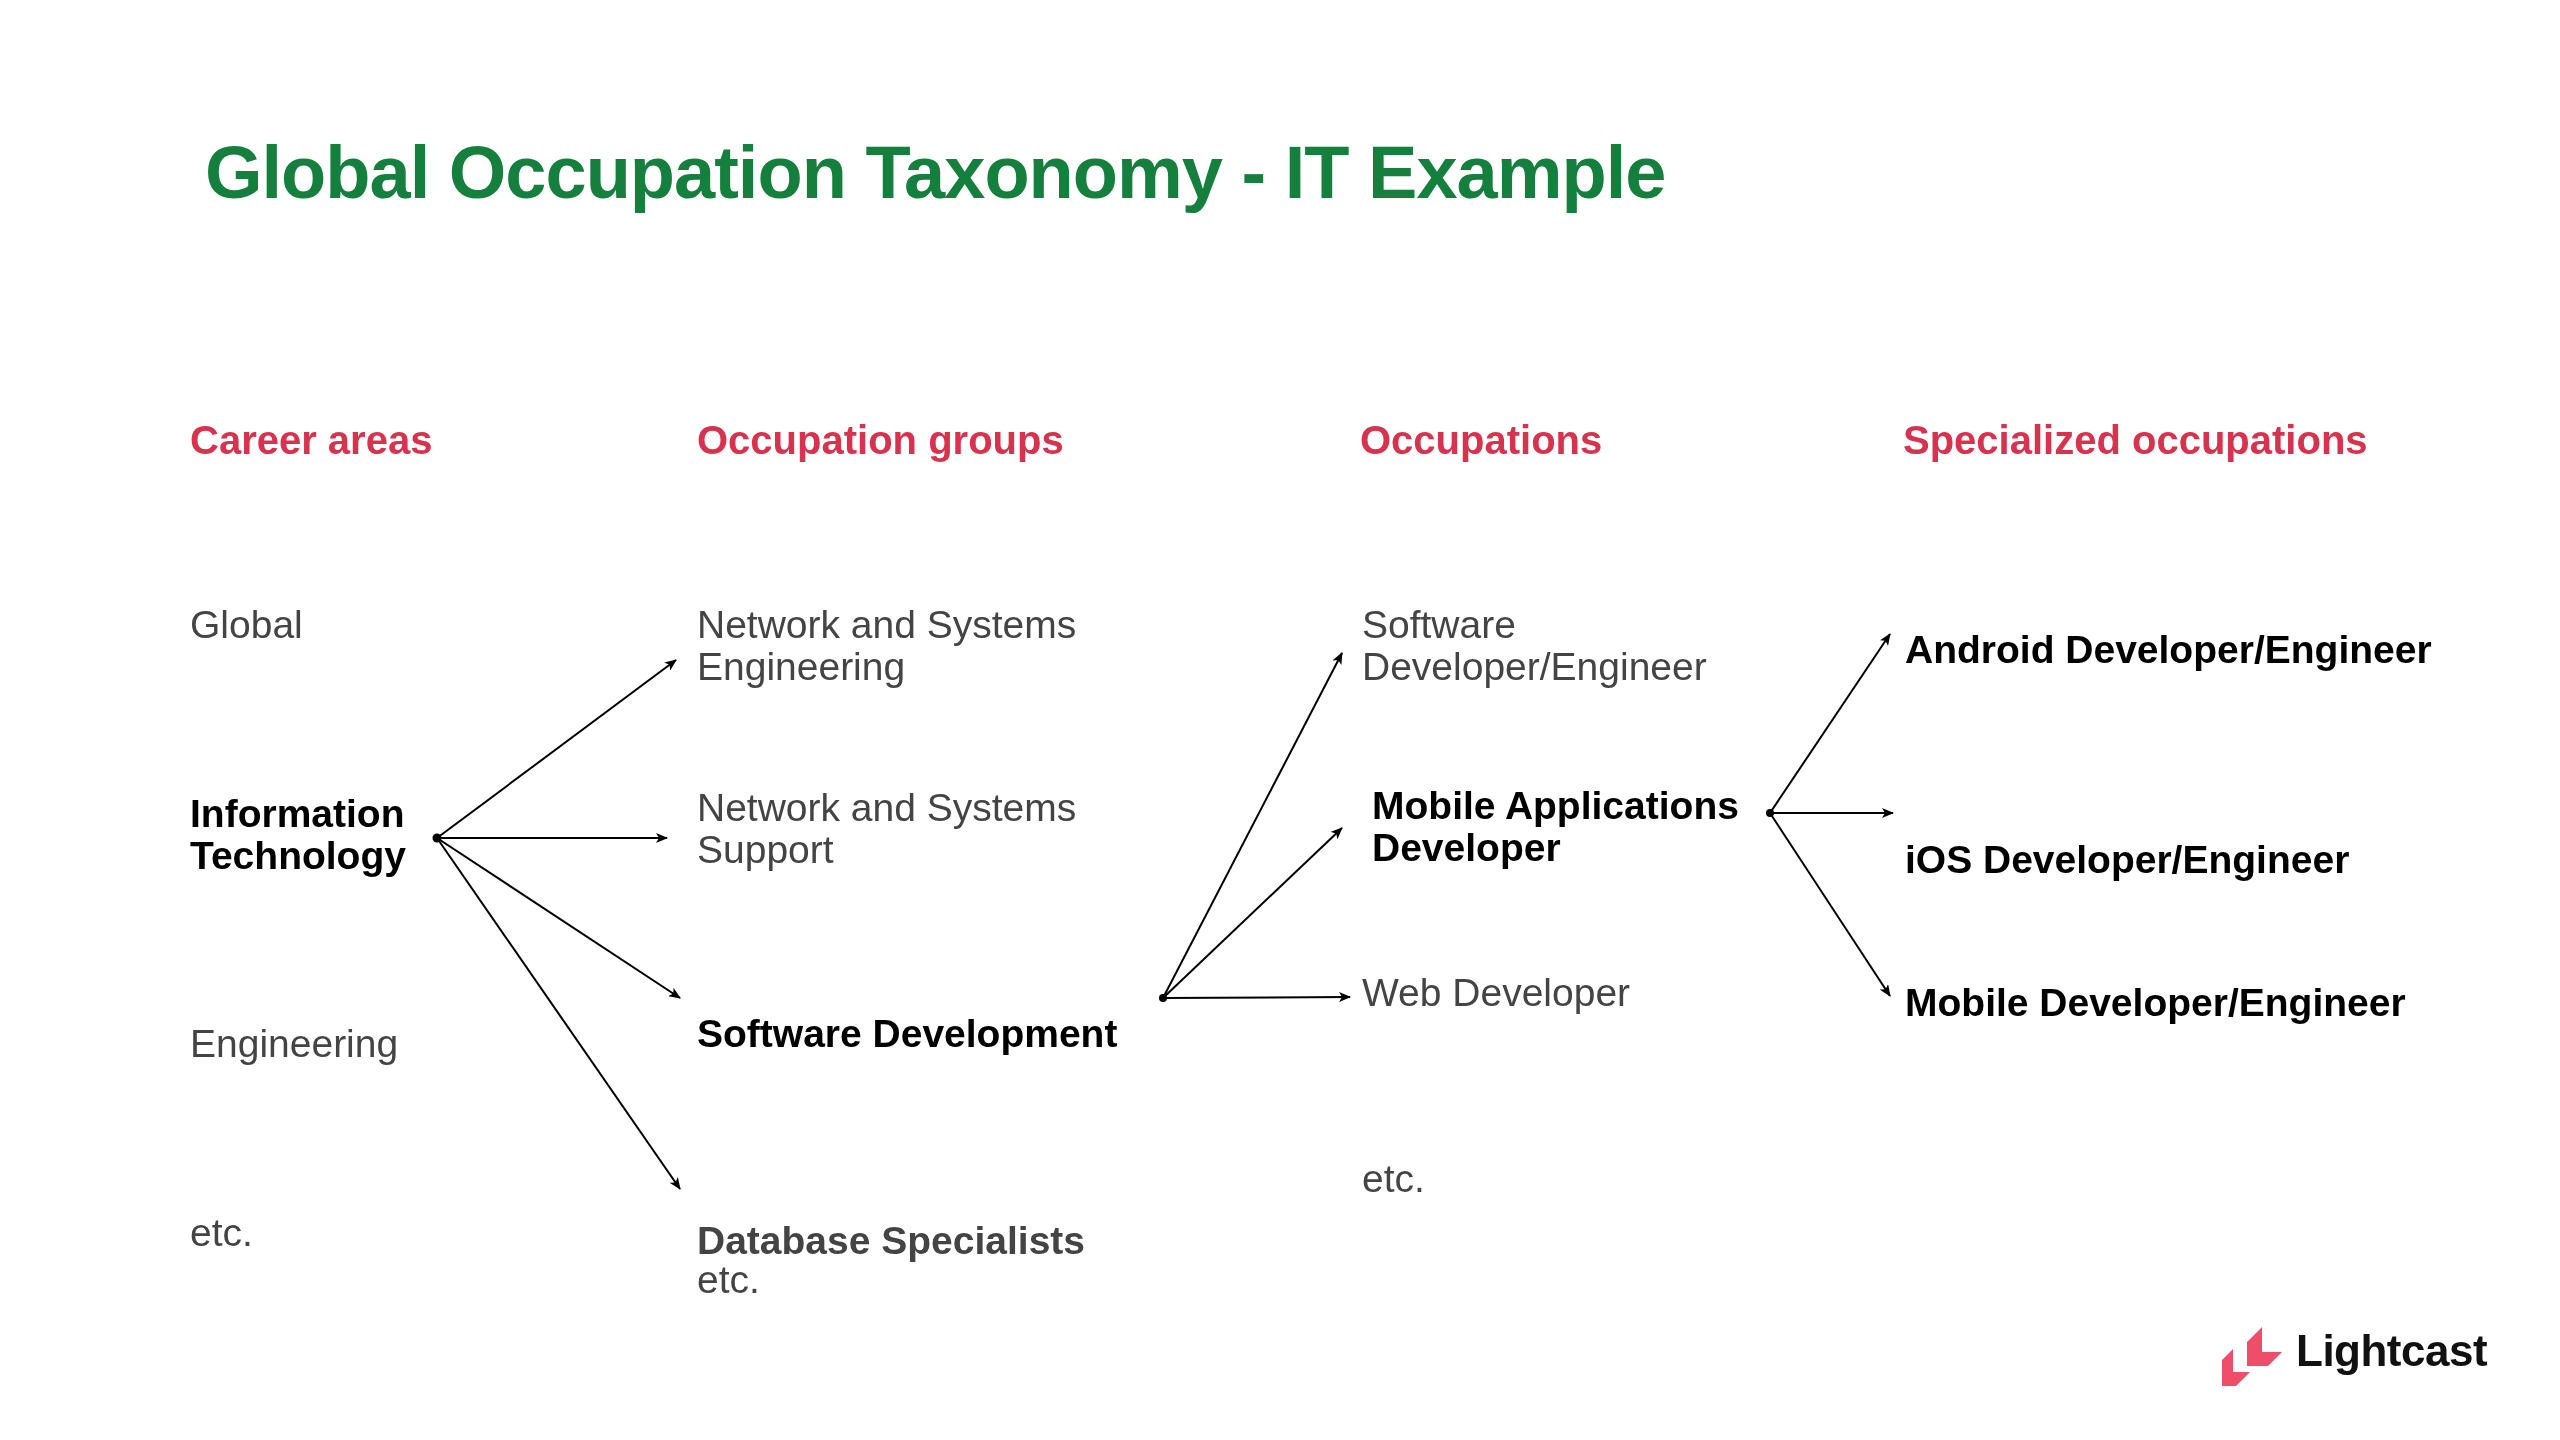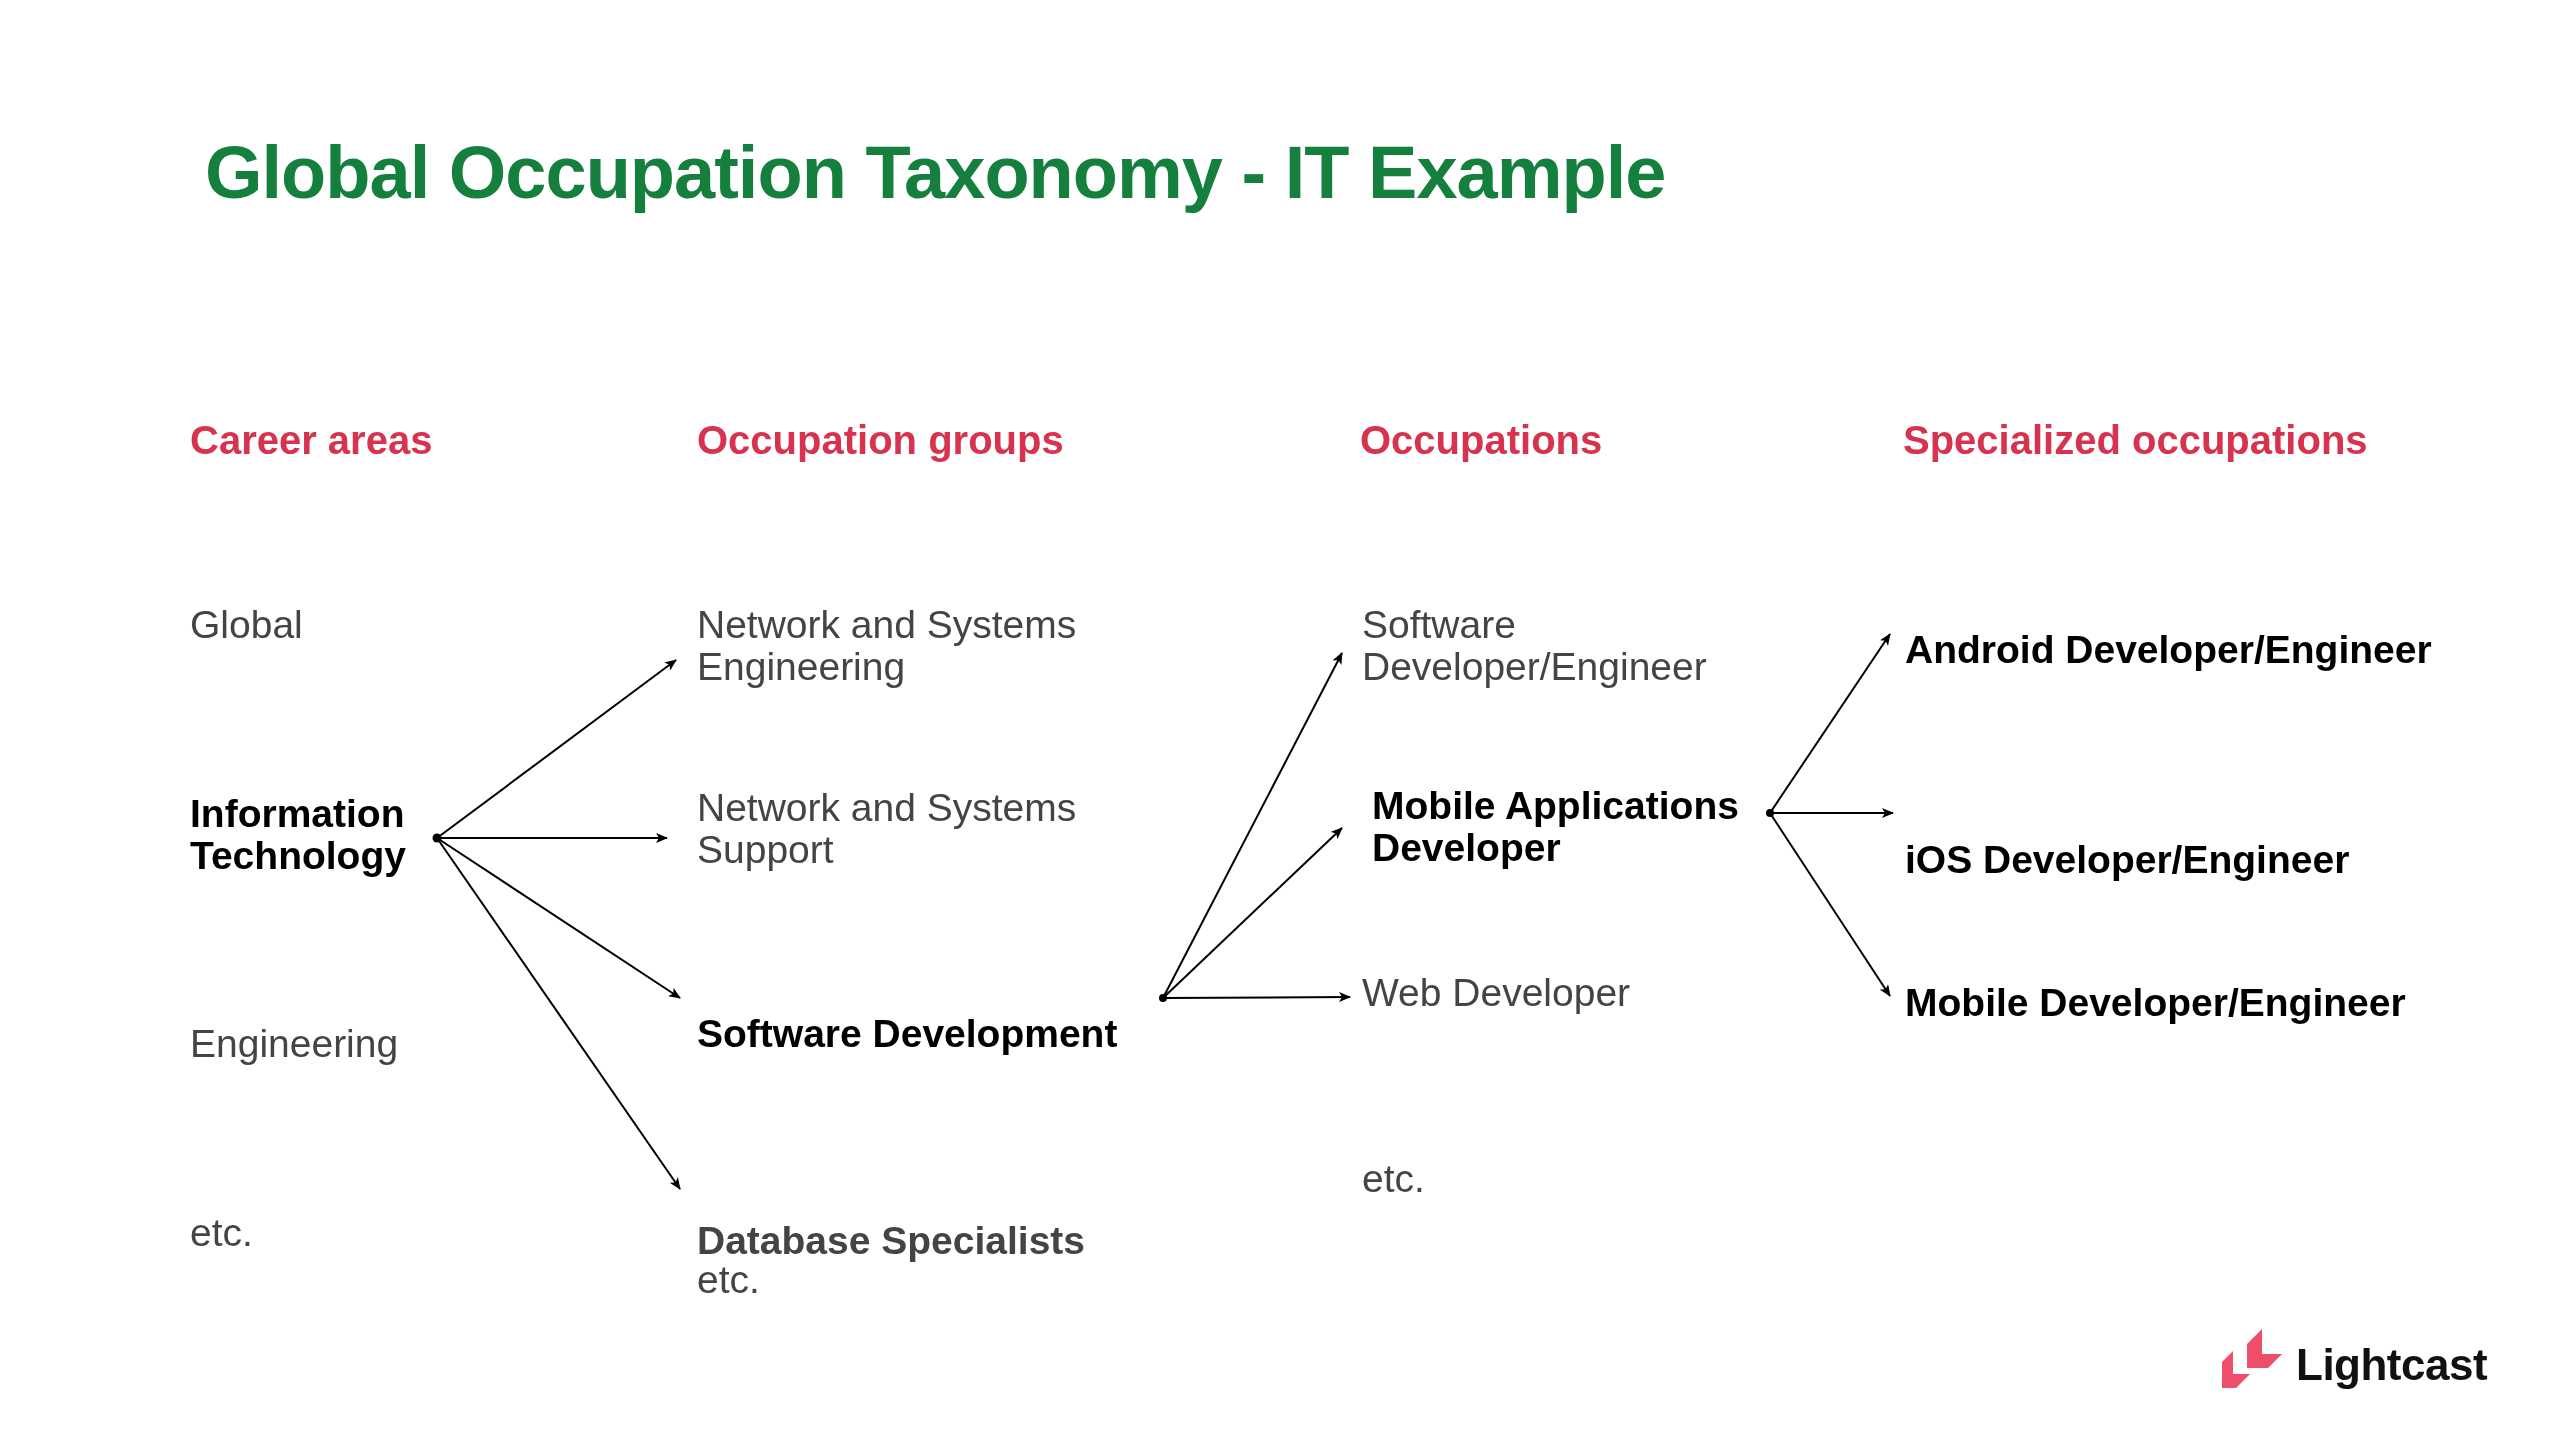--- a/index.html
+++ b/index.html
@@ -2,21 +2,21 @@
 <html><head>
 <meta charset="utf-8">
 <style>
   html, body { margin:0; padding:0; background:#ffffff; }
   body { width:2560px; height:1440px; position:relative; overflow:hidden; font-family:"Liberation Sans", sans-serif; }
   .title { position:absolute; left:163px; top:130px; font-size:74px; font-weight:bold; color:#15803d; letter-spacing:-1px; white-space:nowrap;margin-left:42px; }
   .col-head { position:absolute; top:418px; font-size:40px; font-weight:bold; color:#d7324e; white-space:nowrap; }
   .node { position:absolute; font-size:39px; line-height:42px; color:#444444; white-space:nowrap; }
   .node.hl { color:#000000; font-weight:bold; }
   svg.arrows { position:absolute; left:0; top:0; width:2560px; height:1440px; pointer-events:none; }
-  .logo { position:absolute; left:2222px; top:1326px; height:64px; display:flex; align-items:flex-end; }
+  .logo { position:absolute; left:2222px; top:1326px; height:64px; display:flex; align-items:flex-start; }
   .logo-text { font-size:44px; font-weight:bold; color:#111111; margin-left:12px; letter-spacing:-0.5px; }
 </style>
 </head>
 <body>
 
 <div class="title">Global Occupation Taxonomy - IT Example</div>
 
 <div class="col-head" style="left:190px;">Career areas</div>
 <div class="col-head" style="left:697px;">Occupation groups</div>
 <div class="col-head" style="left:1360px;">Occupations</div>

